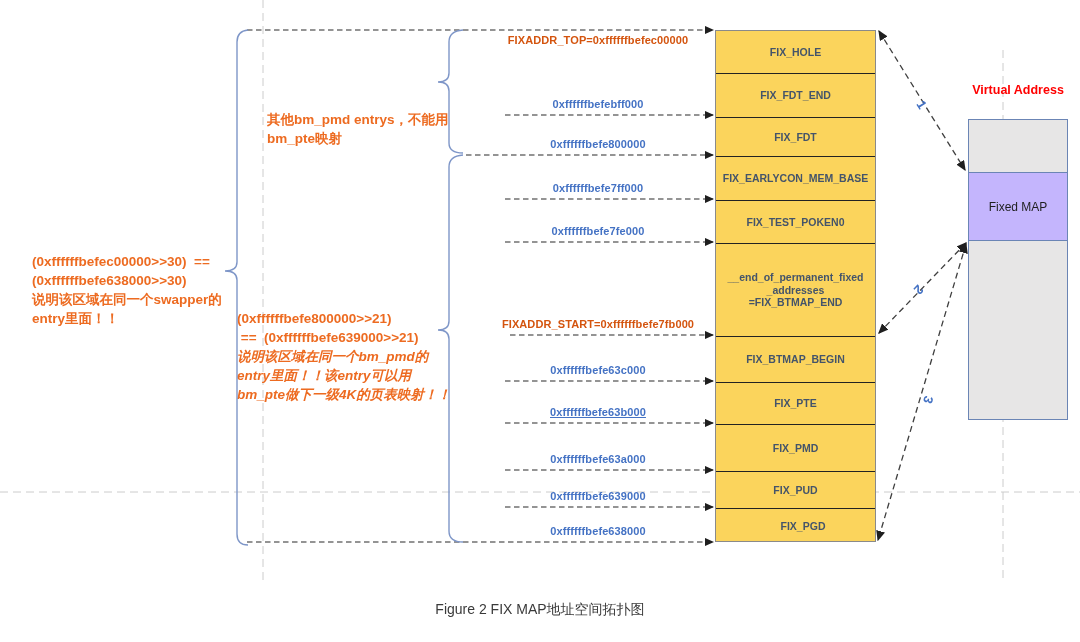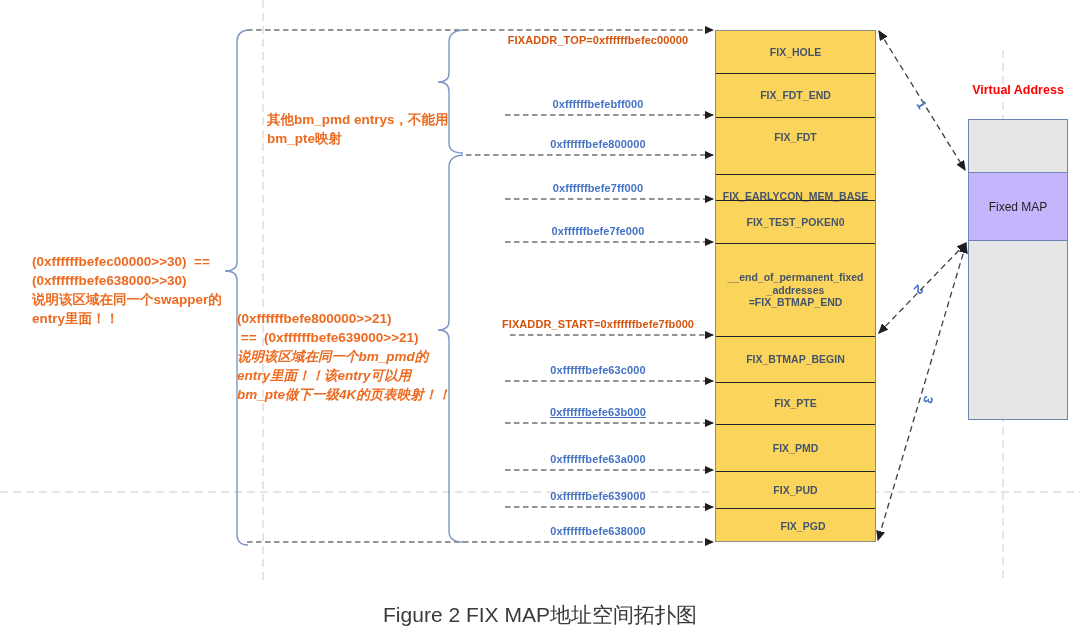--- a/index.html
+++ b/index.html
@@ -25,21 +25,21 @@
                border-top:1px solid #6B85B5;border-bottom:1px solid #6B85B5;box-sizing:border-box;
                display:flex;align-items:center;justify-content:center;
                font-size:12px;color:#1f1f1f;}
   #va-title{position:absolute;left:958px;top:83px;width:120px;text-align:center;
             color:#FF0000;font-weight:bold;font-size:12.5px;}
   
   .anno{position:absolute;font-weight:bold;color:#ED6B21;font-size:13.5px;line-height:19px;}
   .anno .ln{white-space:pre-wrap;}
   .anno .italic{font-style:italic;}
   #caption{position:absolute;left:0;top:601px;width:100%;text-align:center;
-           font-size:21px;color:#3a3a3a;}
+           font-size:14px;color:#3a3a3a;}
 </style>
 </head>
 <body>
 
 <div id="canvas">
 
   <svg class="overlay" width="1080" height="642">
     <line x1="263" y1="0" x2="263" y2="583" stroke="#cccccc" stroke-width="1" stroke-dasharray="8 5"></line>
     <line x1="1003" y1="50" x2="1003" y2="583" stroke="#cccccc" stroke-width="1" stroke-dasharray="8 5"></line>
     <line x1="0" y1="492" x2="1080" y2="492" stroke="#cccccc" stroke-width="1" stroke-dasharray="8 5"></line>
@@ -48,21 +48,21 @@
   <div id="fixmap-box">
     <div class="seg" style="top:0;height:42px;">
         <span class="seg-inner">FIX_HOLE</span>
       </div>
     <div class="seg bordered" style="top:42px;height:44px;">
         <span class="seg-inner">FIX_FDT_END</span>
       </div>
     <div class="seg bordered" style="top:86px;height:39px;">
         <span class="seg-inner">FIX_FDT</span>
       </div>
-    <div class="seg bordered" style="top:125px;height:44px;margin-top:18px;">
+    <div class="seg bordered" style="top:125px;height:44px;">
         <span class="seg-inner">FIX_EARLYCON_MEM_BASE</span>
       </div>
     <div class="seg bordered" style="top:169px;height:43px;">
         <span class="seg-inner">FIX_TEST_POKEN0</span>
       </div>
     <div class="seg bordered" style="top:212px;height:93px;">
         <span class="seg-inner">__end_of_permanent_fixed
 _addresses
 =FIX_BTMAP_END</span>
       </div>

